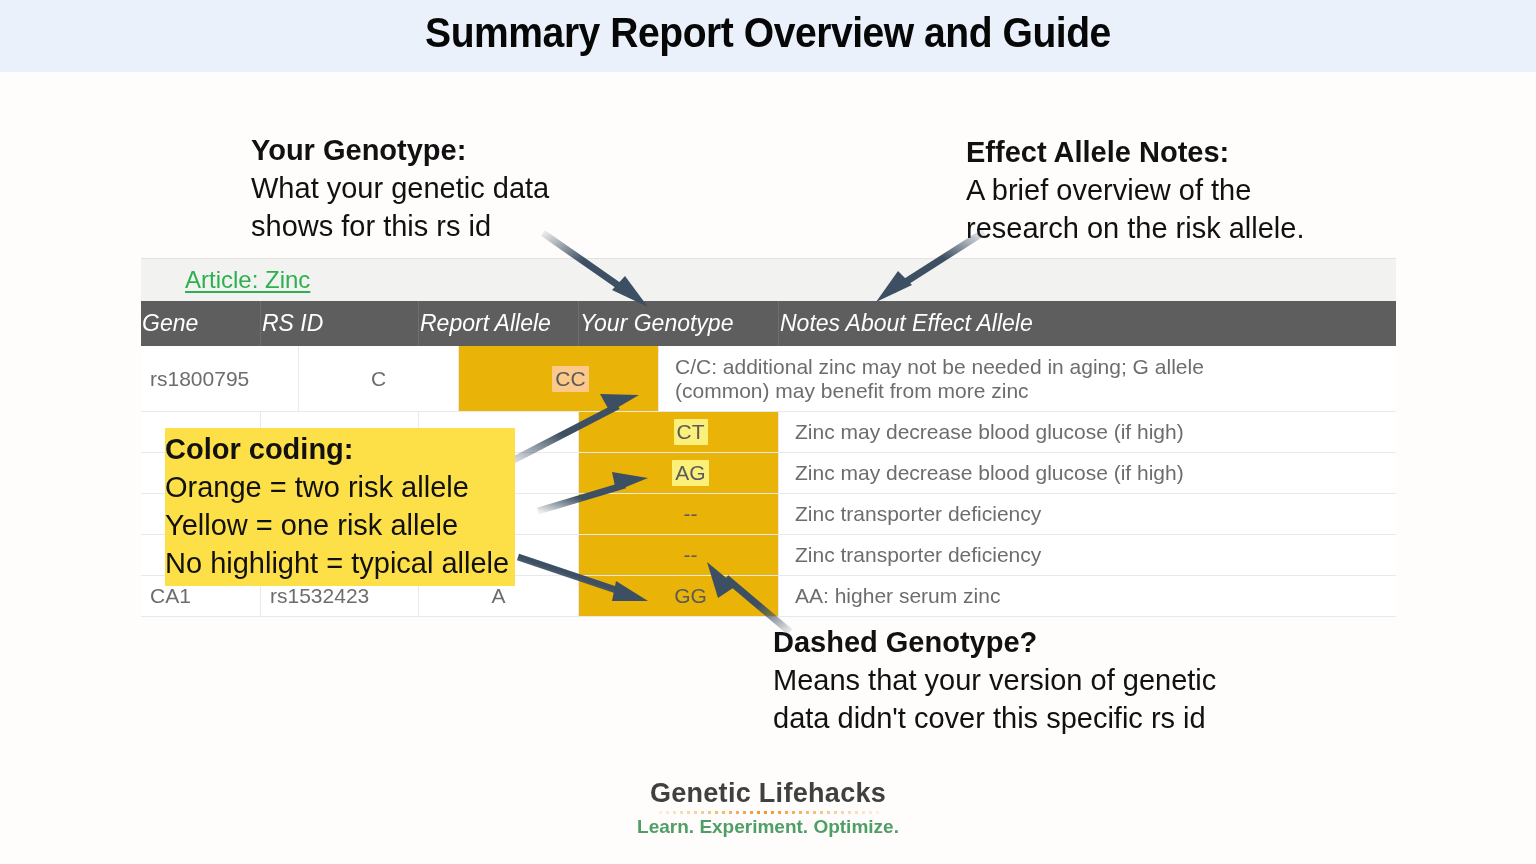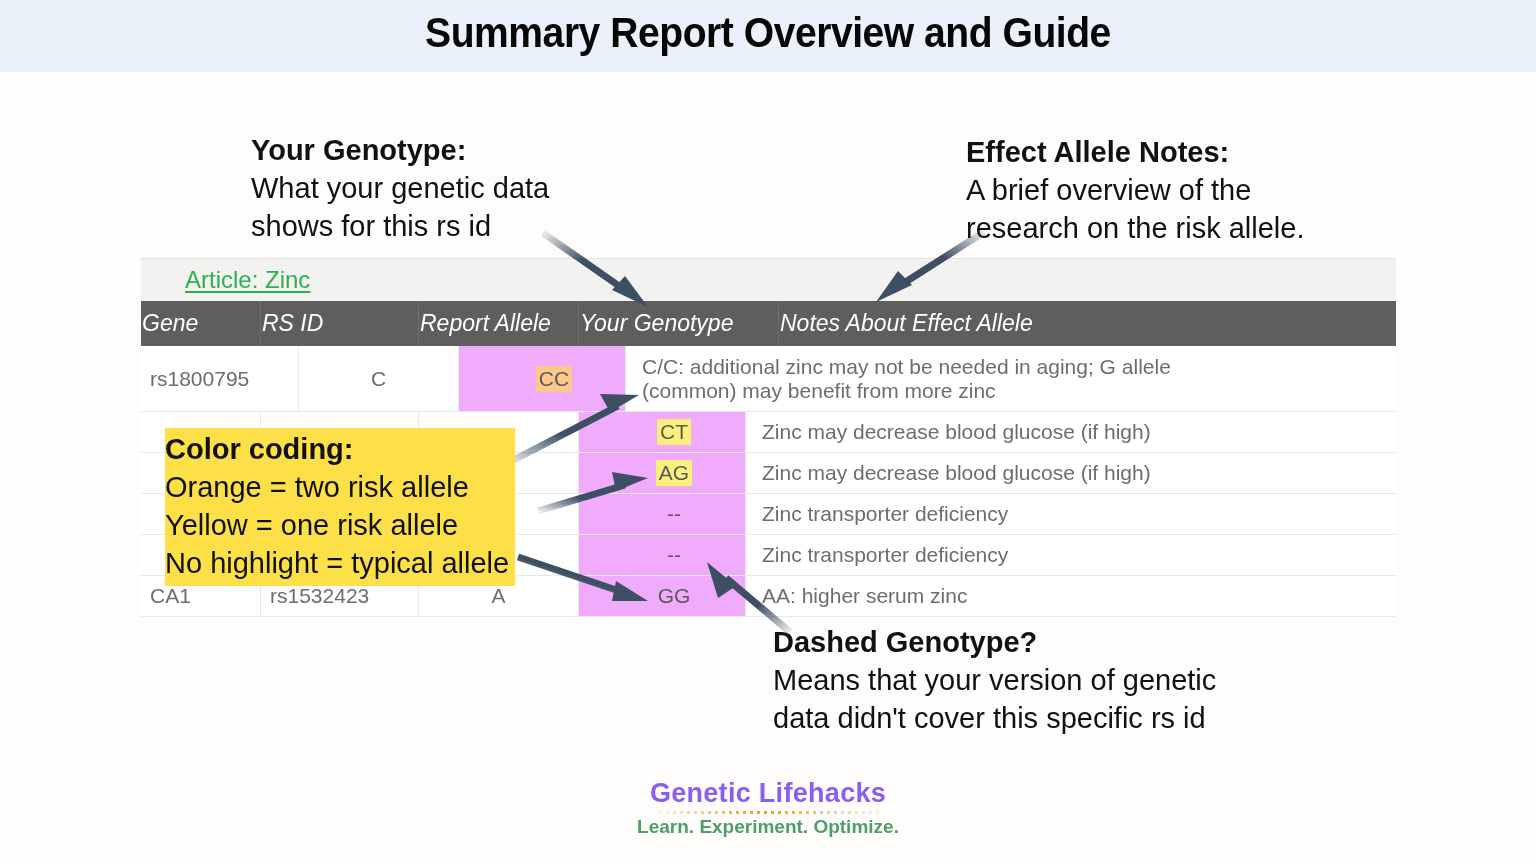--- a/index.html
+++ b/index.html
@@ -124,21 +124,21 @@
     border-right: 1px solid #e9e9e9;
     color: #6d6d6d;
     font-size: 21px;
     display: flex;
     align-items: center;
     padding: 7px 9px;
   }
   .trow .cell.c-gene   { width: 120px; }
   .trow .cell.c-rsid   { width: 158px; }
   .trow .cell.c-effect { width: 160px; justify-content: center; }
-  .trow .cell.c-geno   { width: 167px; justify-content: center; background: #f0abfc; padding-left: 33px; }
+  .trow .cell.c-geno   { width: 200px; justify-content: center; background: #eab308; padding-left: 33px; }
   .trow .cell.c-notes  { width: 617px; }
   #table-head-row .cell.c-gene   { width: 120px; }
   #table-head-row .cell.c-rsid   { width: 158px; }
   #table-head-row .cell.c-effect { width: 160px; }
   #table-head-row .cell.c-geno   { width: 200px; }
   #table-head-row .cell.c-notes  { width: 617px; border-right: none; }
   .trow .cell.c-notes { border-right: none; padding-left: 16px; }
   .trow.tall { min-height: 65px; }
 
   .geno-chip {
@@ -155,21 +155,21 @@
   
   #footer-logo {
     position: absolute;
     left: 0; top: 778px;
     width: 1536px;
     text-align: center;
   }
   #logo-name {
     font-weight: bold;
     font-size: 27px;
-    color: #8b5cf6;
+    color: #404040;
     letter-spacing: 0.3px;
   }
   #logo-dots {
     width: 222px;
     height: 5px;
     margin: 1px auto 0 auto;
     background-image: radial-gradient(circle, #f0962e 1.6px, rgba(0,0,0,0) 1.9px);
     background-size: 7px 5px;
     background-repeat: repeat-x;
     -webkit-mask-image: linear-gradient(to right, rgba(0,0,0,0.12), rgba(0,0,0,1) 48%, rgba(0,0,0,0.12));

